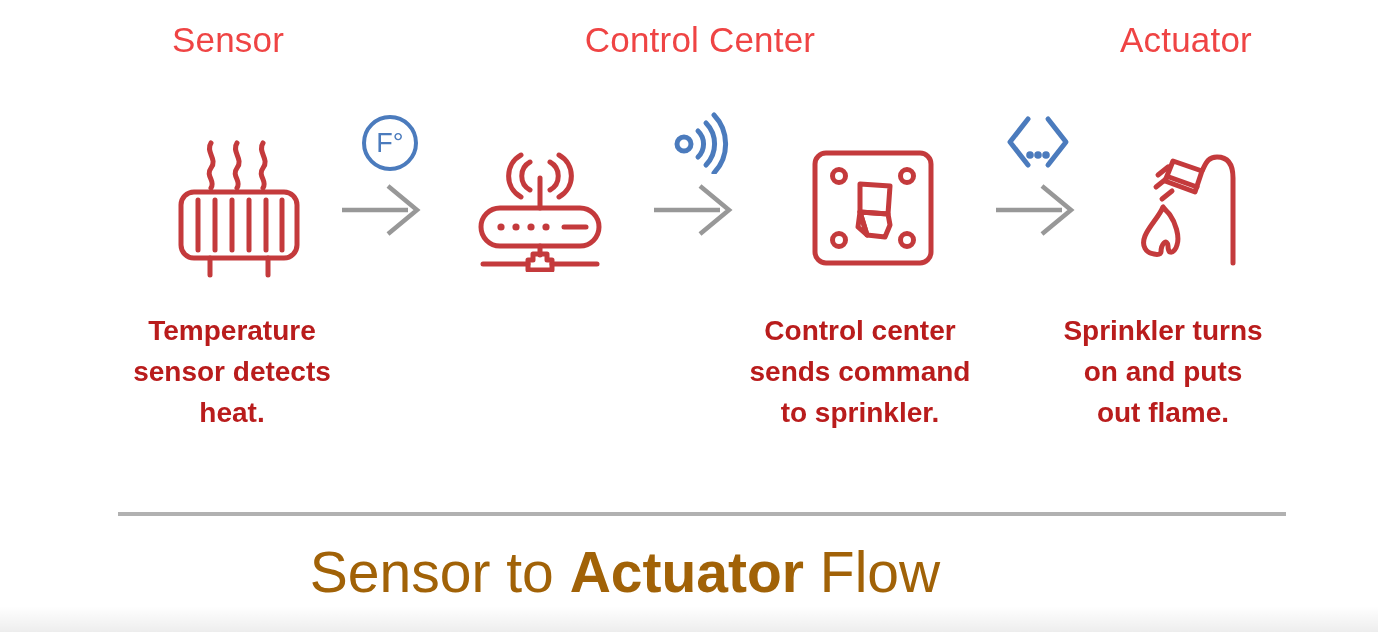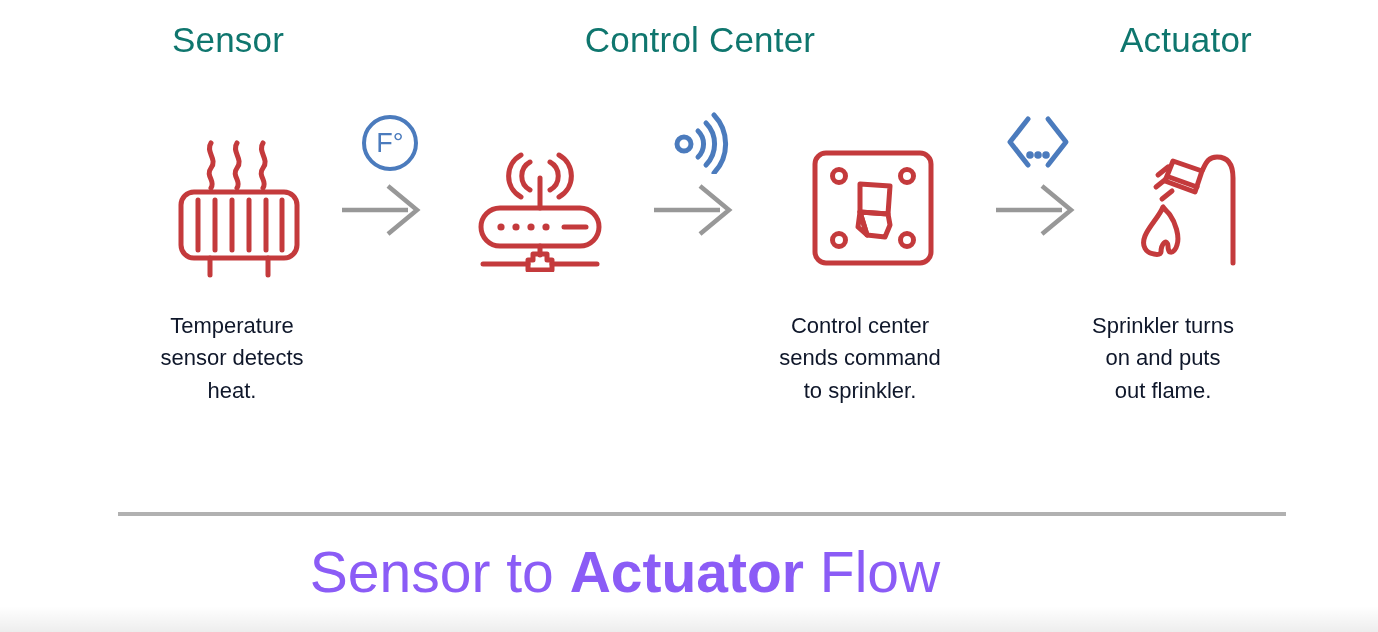--- a/index.html
+++ b/index.html
@@ -7,21 +7,21 @@
     position:relative;
     width:1378px;height:632px;
     background:#ffffff;
     overflow:hidden;
     font-family:"Liberation Sans", sans-serif;
     color:#262626;
   }
   
   .col-header{
     position:absolute;top:20px;
-    font-size:35px;font-weight:400;color:#0f766e;
+    font-size:35px;font-weight:400;color:#ef4444;
     text-align:center;letter-spacing:.2px;
   }
   .hdr-sensor{left:128px;width:200px;}
   .hdr-control{left:500px;width:400px;}
   .hdr-actuator{left:1086px;width:200px;}
 
   
   .icon-abs{position:absolute;}
   .red-stroke{stroke:#c43a3c;fill:none;stroke-width:5;stroke-linecap:round;stroke-linejoin:round;}
   .red-fill{fill:#c43a3c;stroke:none;}
@@ -33,39 +33,39 @@
   .f-badge{
     position:absolute;left:362px;top:115px;
     width:48px;height:48px;border:4px solid #4b7bbd;border-radius:50%;
     display:flex;align-items:center;justify-content:center;
     color:#4b7bbd;font-size:27px;font-weight:500;
   }
 
   
   .caption{
     position:absolute;top:310px;
-    font-size:22px;line-height:1.47;font-weight:400;color:#0f172a;
+    font-size:28px;line-height:1.47;font-weight:700;color:#b91c1c;
     text-align:center;white-space:pre-line;
   }
   .cap-1{left:82px;width:300px;}
   .cap-2{left:377px;width:300px;}
   .cap-3{left:700px;width:320px;}
   .cap-4{left:1013px;width:300px;}
 
   
   .divider{
     position:absolute;left:118px;top:512px;
     width:1168px;height:3.5px;background:#b1b1b1;
   }
 
   
   .flow-title{
     position:absolute;left:0;top:540px;width:1250px;
     text-align:center;font-size:57px;line-height:1.15;
-    color:#8b5cf6;white-space:pre;
+    color:#a16207;white-space:pre;
   }
   .flow-title .t-reg{font-weight:400;}
   .flow-title .t-bold{font-weight:800;}
 
   .bottom-fade{
     position:absolute;left:0;bottom:0;width:1378px;height:26px;
     background:linear-gradient(180deg, rgba(0,0,0,0) 0%, rgba(0,0,0,0.07) 100%);
     pointer-events:none;
   }
 </style>

